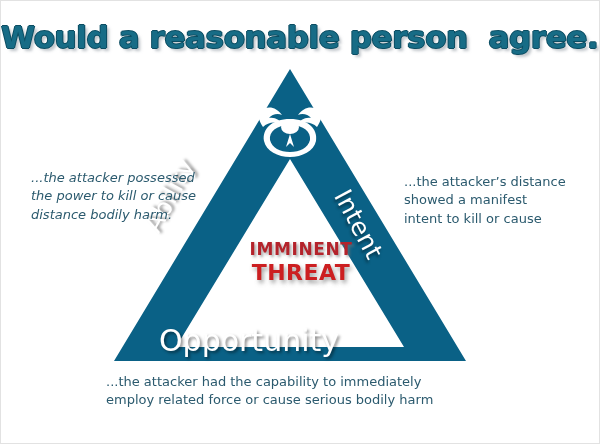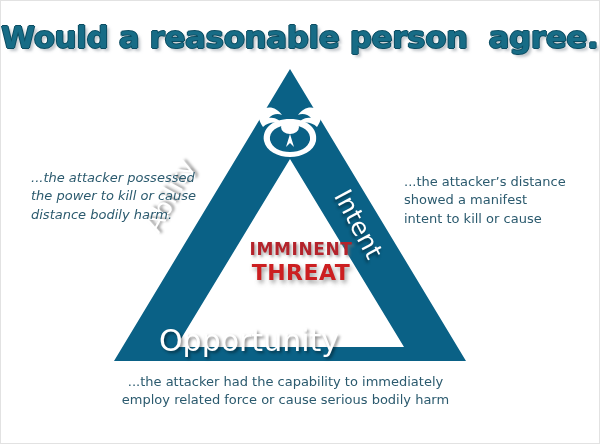--- a/index.html
+++ b/index.html
@@ -131,24 +131,24 @@
     text-align: left;
     font-style: italic;
   }
   #desc-intent {
     left: 403px;
     top: 172px;
     width: 185px;
     text-align: left;
   }
   #desc-opportunity {
-    left: 87px;
+    left: 105px;
     top: 372px;
     width: 395px;
-    text-align: center;
+    text-align: left;
   }
   .desc span {
     display: block;
   }
 </style>
 </head>
 <body>
 
 <div id="canvas">
 

